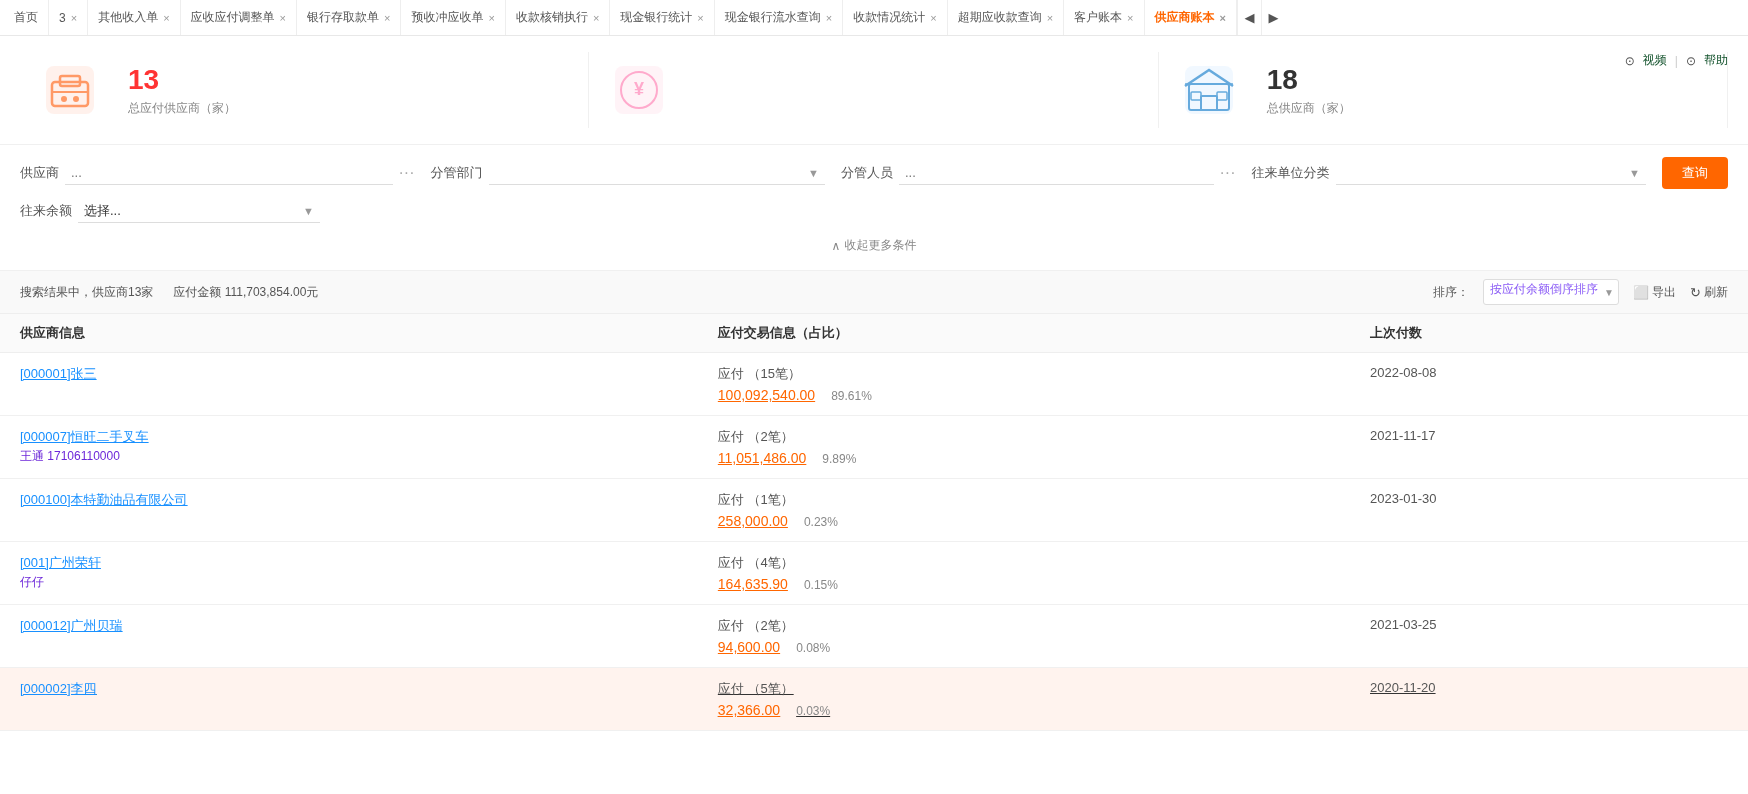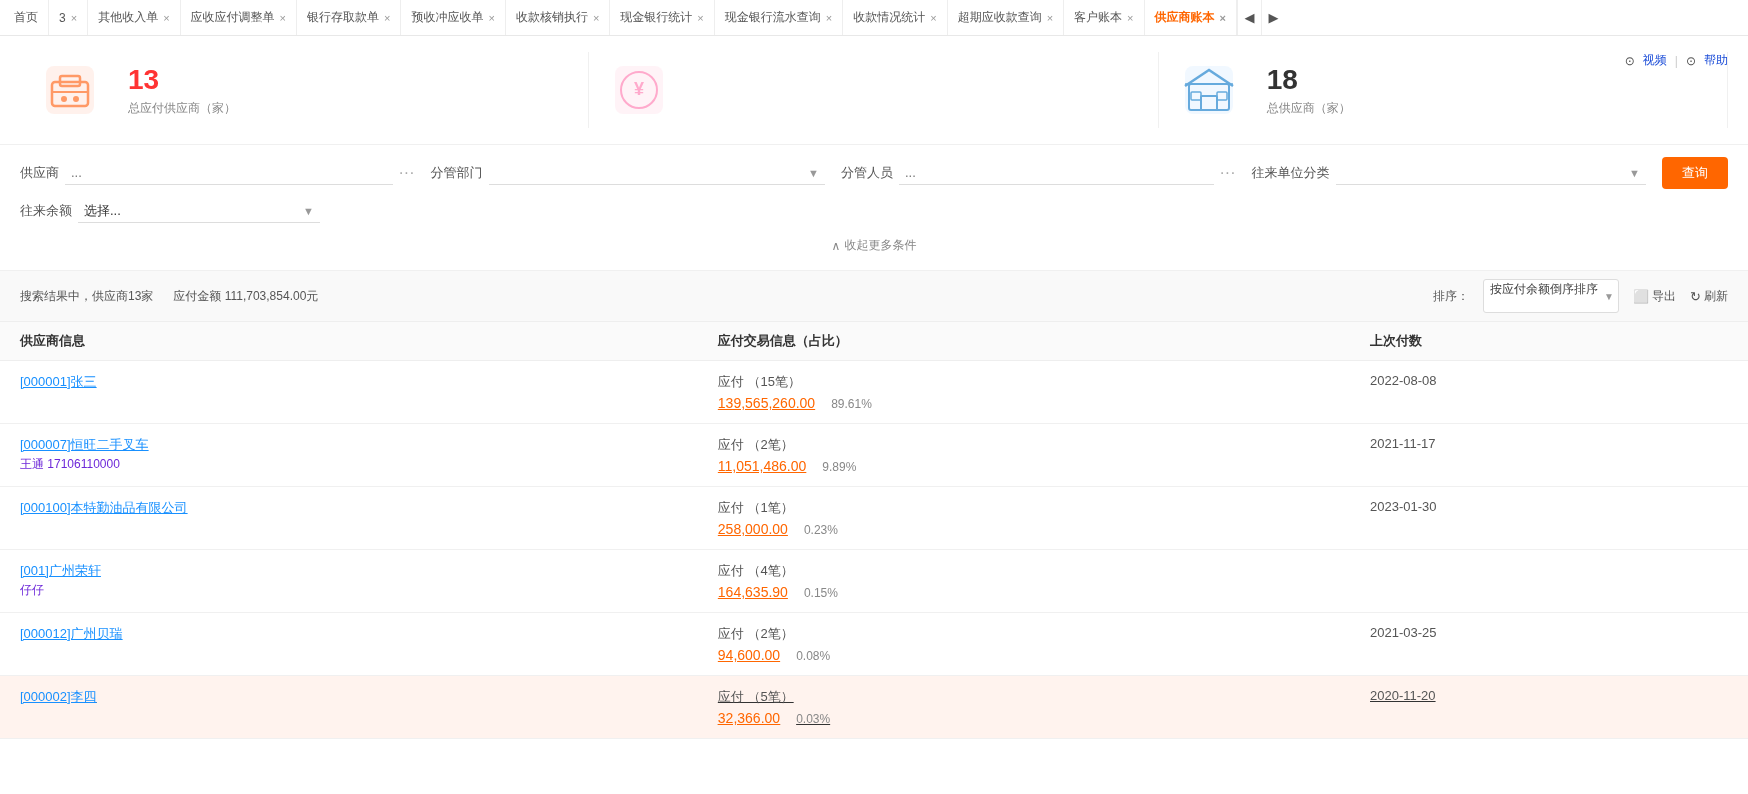--- a/index.html
+++ b/index.html
@@ -95,21 +95,21 @@
     .top-right-links {
       position: absolute;
       right: 20px;
       top: 16px;
       font-size: 12px;
       color: #555;
       display: flex;
       gap: 8px;
       align-items: center;
     }
-    .top-right-links a { color: #1d4ed8; text-decoration: none; cursor: pointer; }
+    .top-right-links a { color: #14532d; text-decoration: none; cursor: pointer; }
     .divider-v { color: #ccc; }
 
     
     .filter-area {
       background: #fff;
       padding: 12px 20px 8px;
       border-bottom: 1px solid #f0f0f0;
     }
     .filter-row {
       display: flex;
@@ -212,27 +212,27 @@
     }
     .sort-label { color: #555; font-size: 12px; }
     .sort-wrapper {
       position: relative;
       display: inline-flex;
       align-items: center;
     }
     .sort-wrapper select {
       border: 1px solid #ddd;
       border-radius: 3px;
-      padding: 2px 20px 16px 6px;
+      padding: 2px 20px 8px 6px;
       font-size: 12px;
       background: #fff;
       cursor: pointer;
       appearance: none;
       -webkit-appearance: none;
-      color: #404040;
+      color: #8b5cf6;
     }
     .sort-wrapper .chev {
       position: absolute;
       right: 5px;
       font-size: 10px;
       color: #999;
       pointer-events: none;
     }
     .action-link {
       color: #555;
@@ -516,21 +516,21 @@
     <tr>
     <td>
       <div>
         <a class="supplier-link">[000001]张三</a>
       </div>
 
     </td>
     <td>
       <div class="payable-count">应付 （15笔）</div>
       <div class="payable-row">
-        <a class="payable-amount">139,565,260.00</a>
+        <a class="payable-amount">100,092,540.00</a>
         <span class="payable-percent">89.61%</span>
       </div>
     </td>
     <td>
       <span class="last-payment">2022-08-08</span>
     </td>
     <td></td>
   </tr>
         <tr>
     <td>

